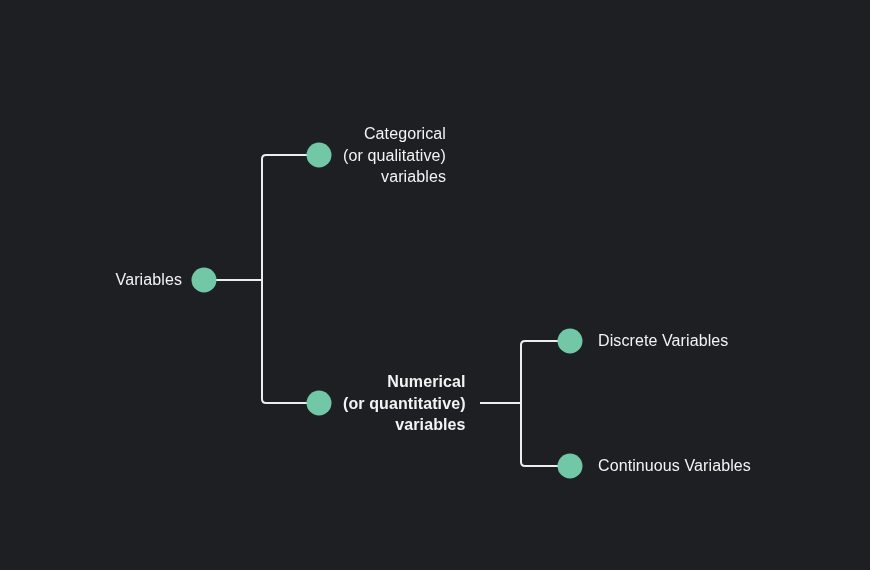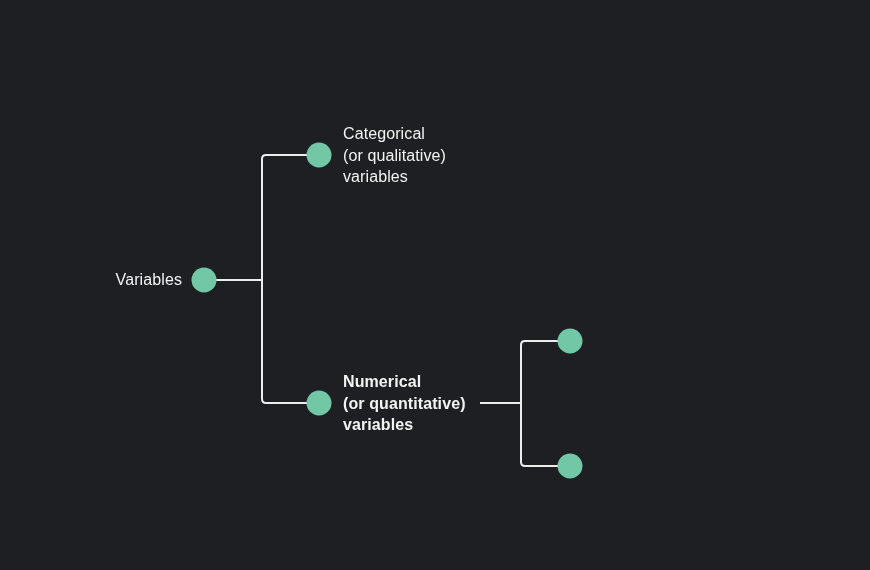--- a/index.html
+++ b/index.html
@@ -22,20 +22,21 @@
     height: 570px;
   }
   .node-label {
     position: absolute;
     color: #f3f3f3;
     font-size: 16px;
     line-height: 21.5px;
     white-space: pre-line;
     transform: translateY(-50%);
     letter-spacing: 0.1px;
+    text-align: right;
   }
   .align-right {
     text-align: right;
   }
 </style>
 </head>
 <body>
 
 <div class="canvas">
 
@@ -59,15 +60,17 @@
   <div class="node-label align-right" style="right: 688px; top: 280px;">Variables</div>
 
   <div class="node-label" style="left: 343px; top: 155px;">Categorical
 (or qualitative)
 variables</div>
 
   <div class="node-label" style="left: 343px; top: 403px; font-weight: bold;">Numerical
 (or quantitative)
 variables</div>
 
+  <div class="node-label" style="left: 598px; top: 341px;">Discrete Variables</div>
 
+  <div class="node-label" style="left: 598px; top: 466px;">Continuous Variables</div>
 
 </div>
 
 </body></html>

